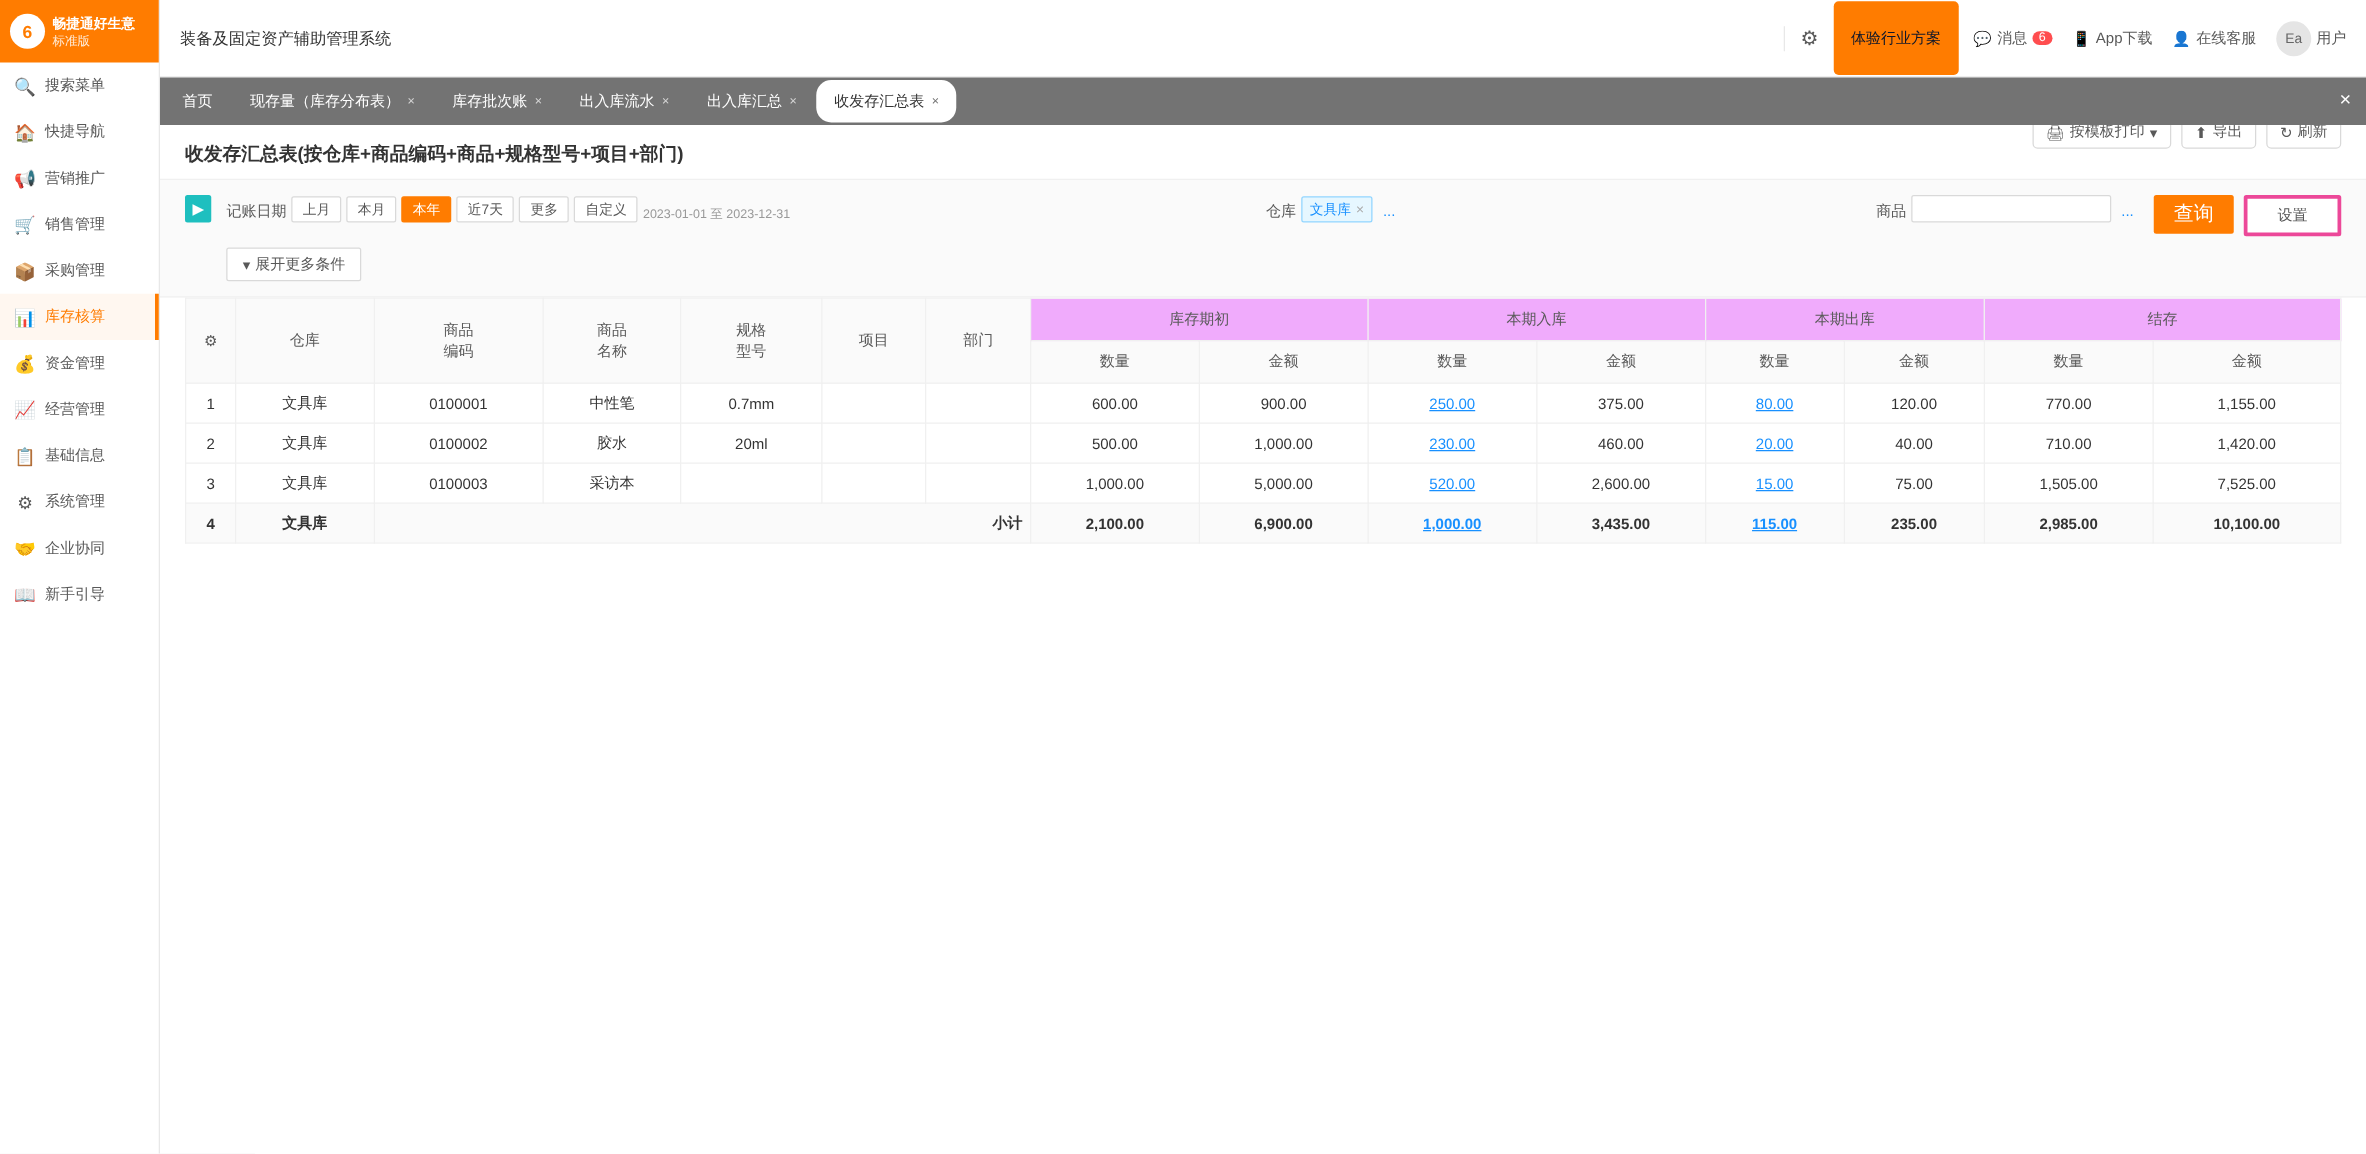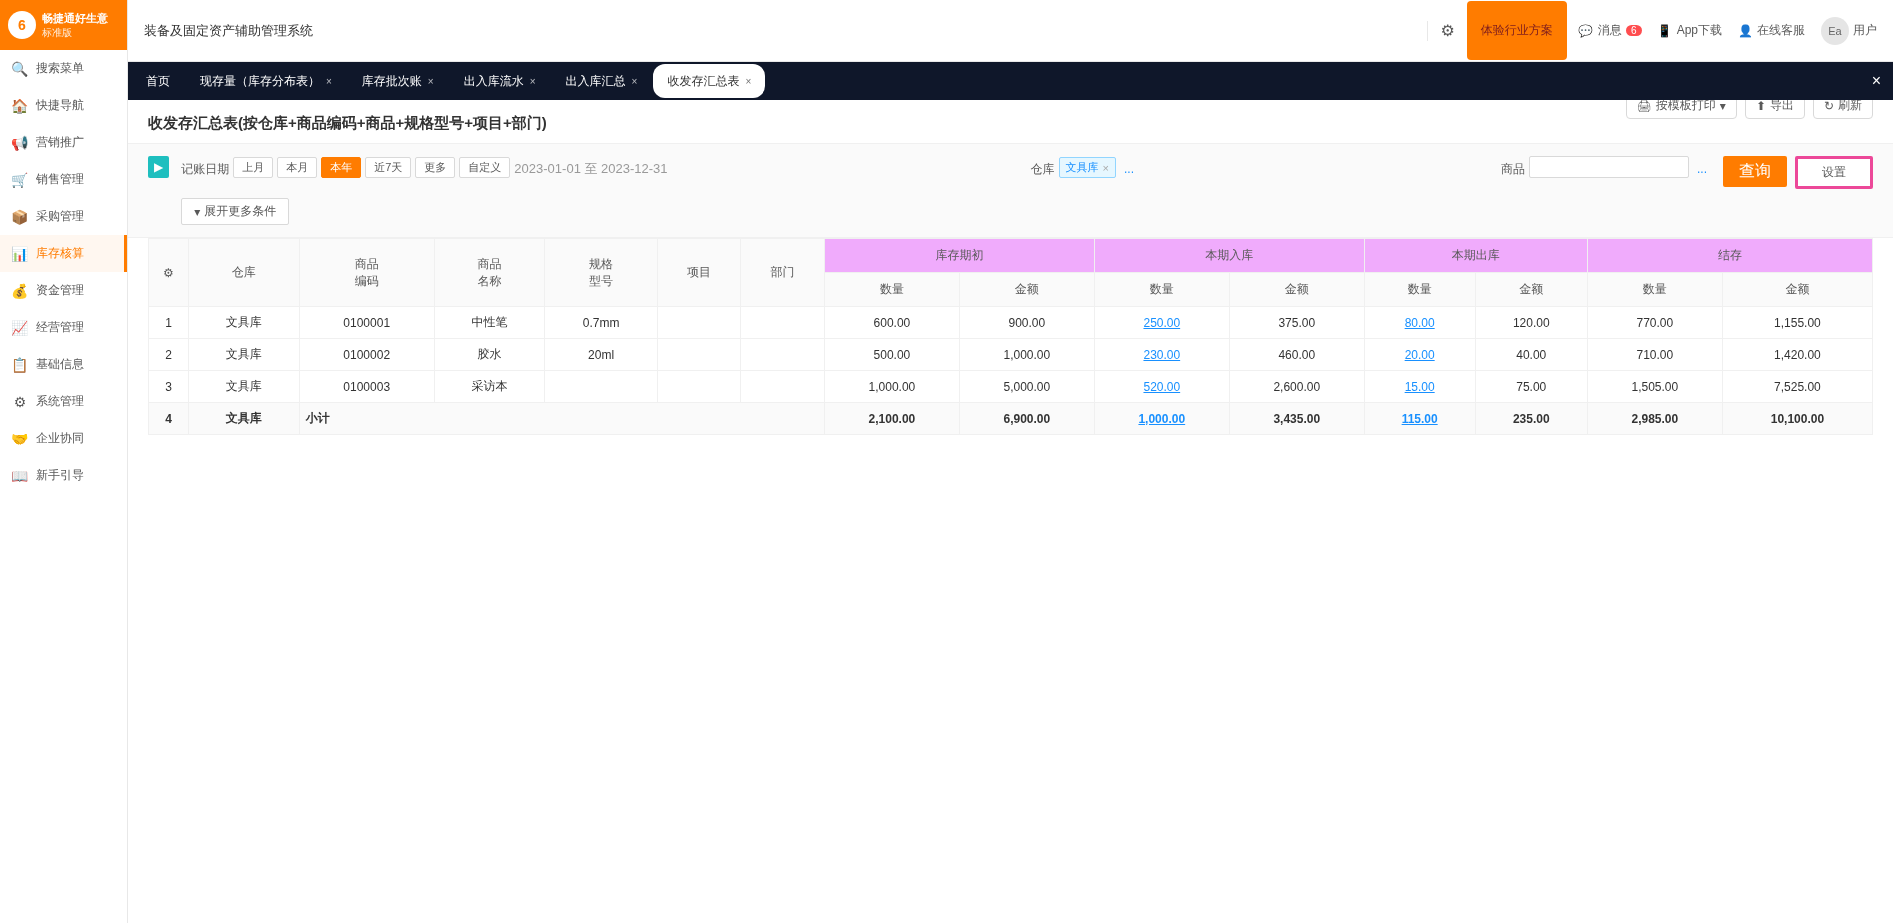--- a/index.html
+++ b/index.html
@@ -14,27 +14,27 @@
     .sidebar-item-icon { width: 16px; height: 16px; display: flex; align-items: center; justify-content: center; font-size: 14px; }
 
     
     .main { flex: 1; display: flex; flex-direction: column; overflow: hidden; }
 
     
     .top-header { height: 62px; background: #fff; display: flex; align-items: center; padding: 0 16px; border-bottom: 1px solid #e8e8e8; gap: 12px; }
     .system-title { font-size: 13px; color: #333; flex: 1; }
     .header-actions { display: flex; align-items: center; gap: 16px; }
     .header-btn { display: flex; align-items: center; gap: 4px; font-size: 12px; color: #595959; cursor: pointer; }
-    .try-btn { background: #ff7c00; color: #7f1d1d; padding: 21px 14px; border-radius: 4px; font-size: 12px; cursor: pointer; border: none; }
+    .try-btn { background: #ff7c00; color: #0f172a; padding: 21px 14px; border-radius: 4px; font-size: 12px; cursor: pointer; border: none; }
     .settings-icon { color: #595959; cursor: pointer; font-size: 16px; }
     .badge { background: #ff4d4f; color: #fff; border-radius: 10px; font-size: 10px; padding: 0 4px; min-width: 16px; text-align: center; }
     .user-avatar { width: 28px; height: 28px; background: #e5e5e5; border-radius: 50%; display: flex; align-items: center; justify-content: center; font-size: 11px; color: #666; }
 
     
-    .tab-bar { display: flex; background: #0f172a; align-items: center; height: 38px; padding: 0 4px; gap: 2px; }
+    .tab-bar { display: flex; background: #737373; align-items: center; height: 38px; padding: 0 4px; gap: 2px; }
     .tab { display: flex; align-items: center; gap: 6px; padding: 6px 14px; background: transparent; color: #fff; font-size: 12px; cursor: pointer; border-radius: 4px 4px 0 0; height: 34px; }
     .tab.active { background: #fff; color: #333; border-radius: 12px; }
     .tab-close { font-size: 10px; opacity: 0.7; cursor: pointer; }
     .close-all { margin-left: auto; color: #fff; cursor: pointer; padding: 4px 8px; font-size: 16px; }
 
     
     .page-content { flex: 1; background: #fff; overflow: auto; padding: 0; }
     .page-header { padding: 14px 20px 10px; border-bottom: 1px solid #f0f0f0; }
     .page-title { font-size: 15px; font-weight: bold; color: #333; }
     .page-actions { display: flex; gap: 8px; align-items: center; float: right; margin-top: -22px; }
@@ -42,21 +42,21 @@
 
     
     .filter-area { padding: 12px 20px; background: #fafafa; border-bottom: 1px solid #f0f0f0; display: flex; align-items: flex-start; gap: 12px; }
     .filter-toggle { background: #1ebfbf; color: #fff; border: none; padding: 4px 6px; cursor: pointer; border-radius: 2px; font-size: 12px; }
     .filter-row { display: flex; flex-direction: column; gap: 8px; flex: 1; }
     .filter-line { display: flex; align-items: flex-end; gap: 4px; flex-wrap: wrap; }
     .filter-label { color: #595959; font-size: 12px; white-space: nowrap; }
     .date-shortcuts { display: flex; gap: 4px; align-items: center; }
     .date-btn { padding: 2px 8px; border: 1px solid #d9d9d9; background: #fff; border-radius: 2px; cursor: pointer; font-size: 11px; color: #595959; }
     .date-btn.active { background: #ff7c00; color: #fff; border-color: #ff7c00; }
-    .date-range { font-size: 13px; color: #999; margin-top: 2px; }
+    .date-range { font-size: 10px; color: #999; margin-top: 2px; }
     .warehouse-tag { background: #e6f7ff; border: 1px solid #91d5ff; border-radius: 2px; padding: 2px 6px; font-size: 11px; color: #1890ff; display: flex; align-items: center; gap: 4px; }
     .warehouse-tag-close { cursor: pointer; color: #aaa; }
     .expand-btn { display: flex; align-items: center; gap: 4px; color: #595959; cursor: pointer; font-size: 12px; padding: 4px 12px; border: 1px solid #d9d9d9; background: #fff; border-radius: 2px; margin: 8px 0 0 0; }
     .filter-actions { display: flex; gap: 8px; align-items: flex-start; }
     .query-btn { background: #ff7c00; color: #fff; border: none; padding: 5px 16px; border-radius: 2px; cursor: pointer; font-size: 16px; }
     .setting-btn { background: #fff; color: #595959; border: 3px solid #ec4899; padding: 5px 24px; border-radius: 2px; cursor: pointer; font-size: 12px; }
 
     
     .table-container { padding: 0 20px; overflow-x: auto; }
     table { width: 100%; border-collapse: collapse; font-size: 12px; }
@@ -326,21 +326,21 @@
     <td><span class="num-link">520.00</span></td>
     <td>2,600.00</td>
     <td><span class="num-link">15.00</span></td>
     <td>75.00</td>
     <td>1,505.00</td>
     <td>7,525.00</td>
   </tr>
             <tr class="subtotal">
   <td>4</td>
   <td style="font-weight:bold;">文具库</td>
-  <td colspan="5" style="font-weight:bold;text-align:left;">小计</td>
+  <td colspan="5" style="font-weight:bold;text-align:right;">小计</td>
   <td style="font-weight:bold;">2,100.00</td>
   <td style="font-weight:bold;">6,900.00</td>
   <td style="font-weight:bold;"><span class="num-link">1,000.00</span></td>
   <td style="font-weight:bold;">3,435.00</td>
   <td style="font-weight:bold;"><span class="num-link">115.00</span></td>
   <td style="font-weight:bold;">235.00</td>
   <td style="font-weight:bold;">2,985.00</td>
   <td style="font-weight:bold;">10,100.00</td>
 </tr>
           </tbody>

